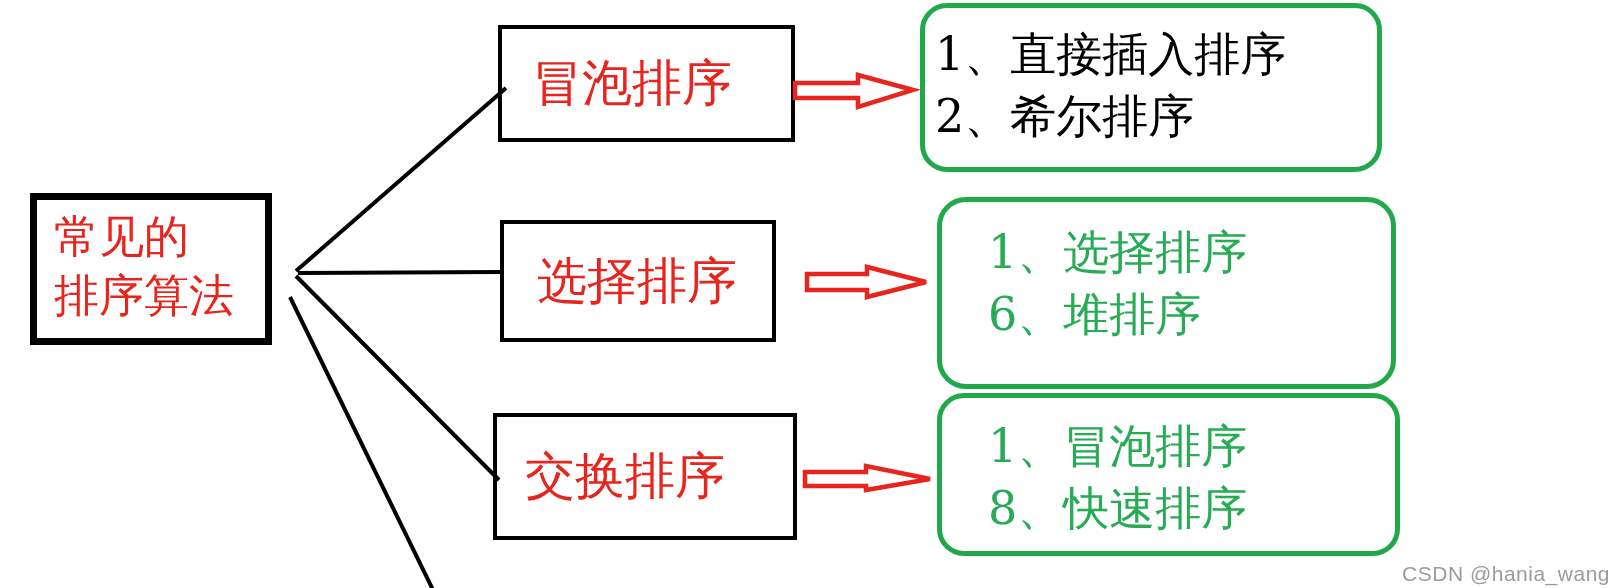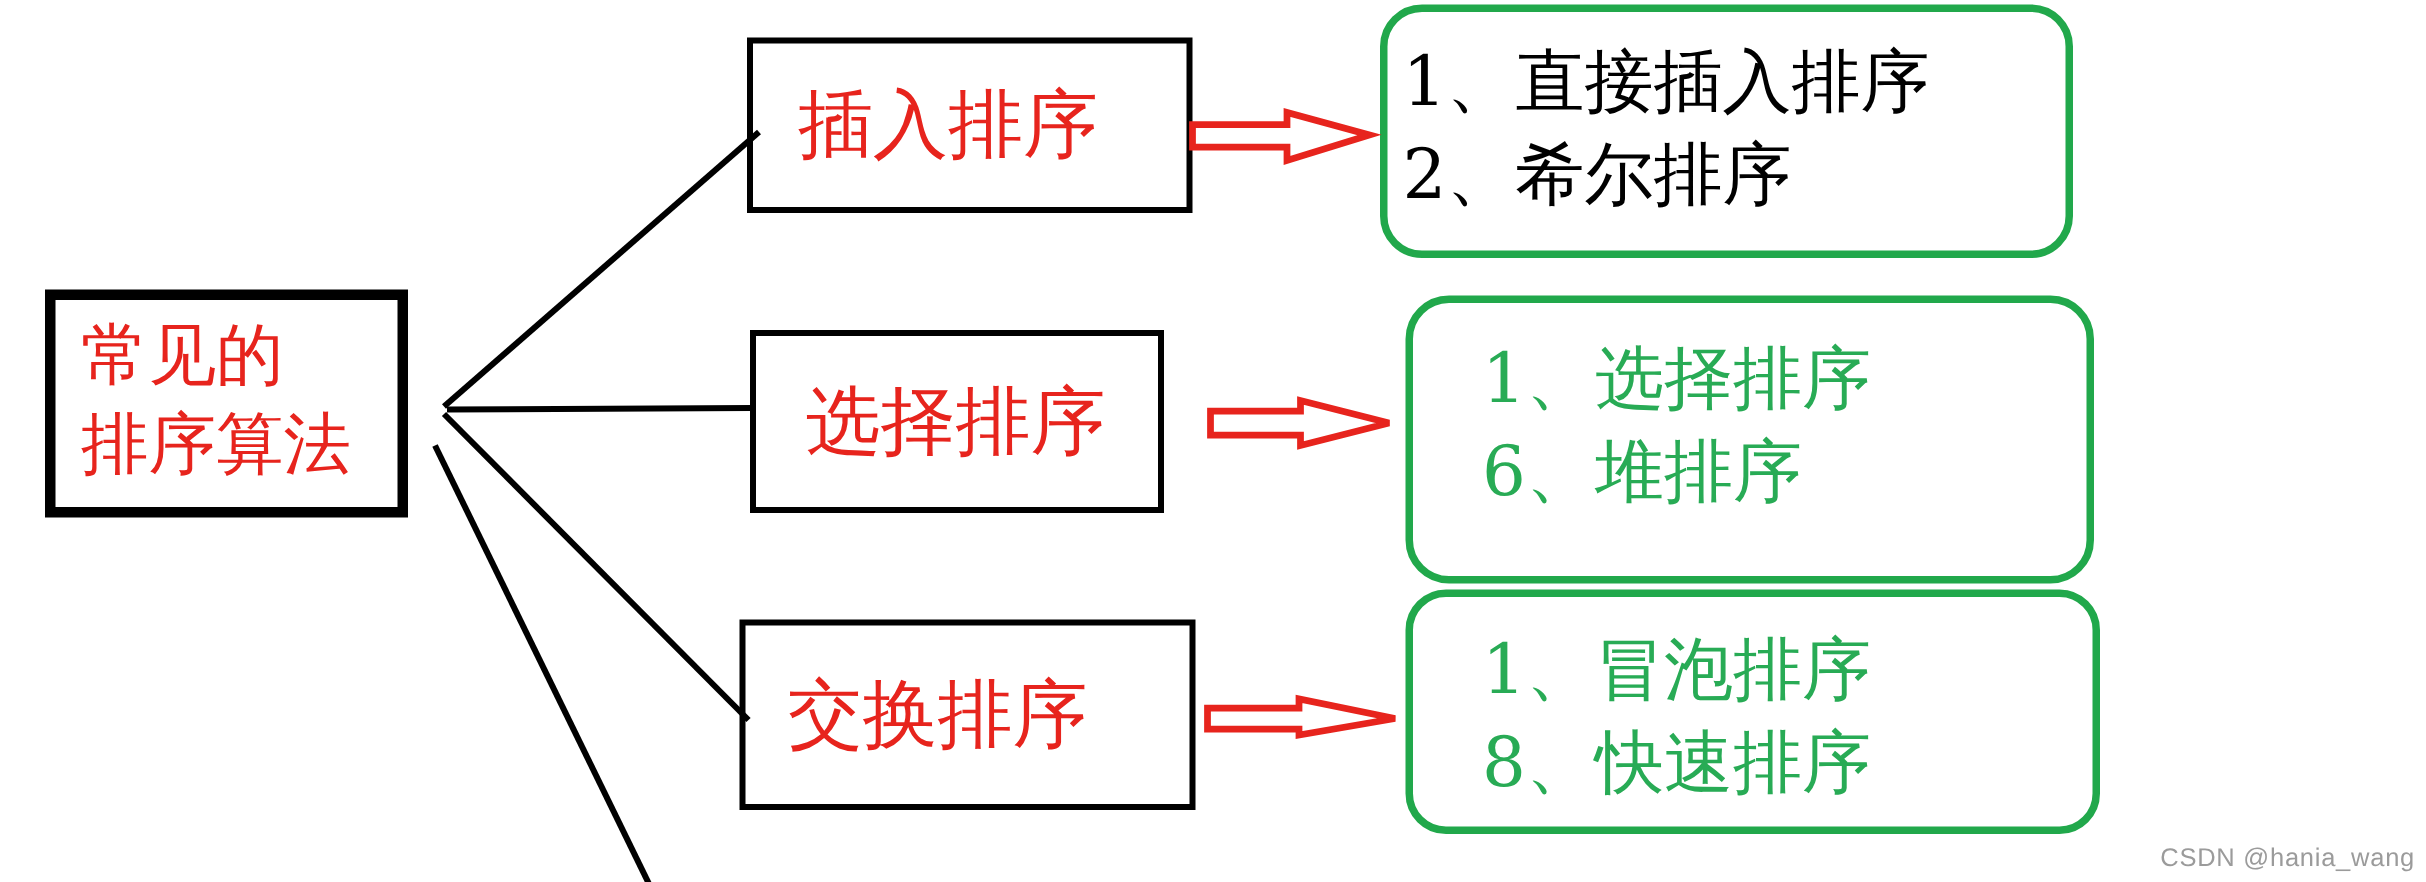--- a/index.html
+++ b/index.html
@@ -38,49 +38,49 @@
   .gbox {
     position: absolute;
     background: #ffffff;
     box-sizing: border-box;
     border: 5px solid var(--green-border);
     border-radius: 27px;
     font-size: 46px;
     line-height: 62px;
     white-space: nowrap;
   }
-  .g1 { left: 920px; top: 3px;   width: 462px; height: 169px; padding: 15px 0 0 10px; color: var(--black); border-radius: 28px; }
+  .g1 { left: 920px; top: 3px;   width: 462px; height: 169px; padding: 15px 0 0 10px; color: var(--black); }
   .g2 { left: 937px; top: 197px; width: 459px; height: 192px; padding: 19px 0 0 46px; color: var(--green-text); border-radius: 29px; }
   .g3 { left: 937px; top: 393px; width: 463px; height: 163px; padding: 17px 0 0 46px; color: var(--green-text); }
   .overlay {
     position: absolute;
     left: 0; top: 0;
     pointer-events: none;
   }
   .watermark {
     position: absolute;
     right: 7px; top: 562px;
     font-family: "Liberation Sans", "DejaVu Sans", sans-serif;
-    font-size: 17px;
+    font-size: 21px;
     letter-spacing: 0.5px;
     color: var(--watermark-gray);
   }
 </style>
 </head>
 <body>
 
 <div class="canvas">
 
   <div class="box root-box">
     <div>常见的</div>
     <div>排序算法</div>
   </div>
 
   <div class="box mid-box mid1">
-    <span>插入排序</span>
+    <span>冒泡排序</span>
   </div>
   <div class="box mid-box mid2">
     <span>选择排序</span>
   </div>
   <div class="box mid-box mid3">
     <span>交换排序</span>
   </div>
 
   <div class="gbox g1">
     <div>1、直接插入排序</div>

